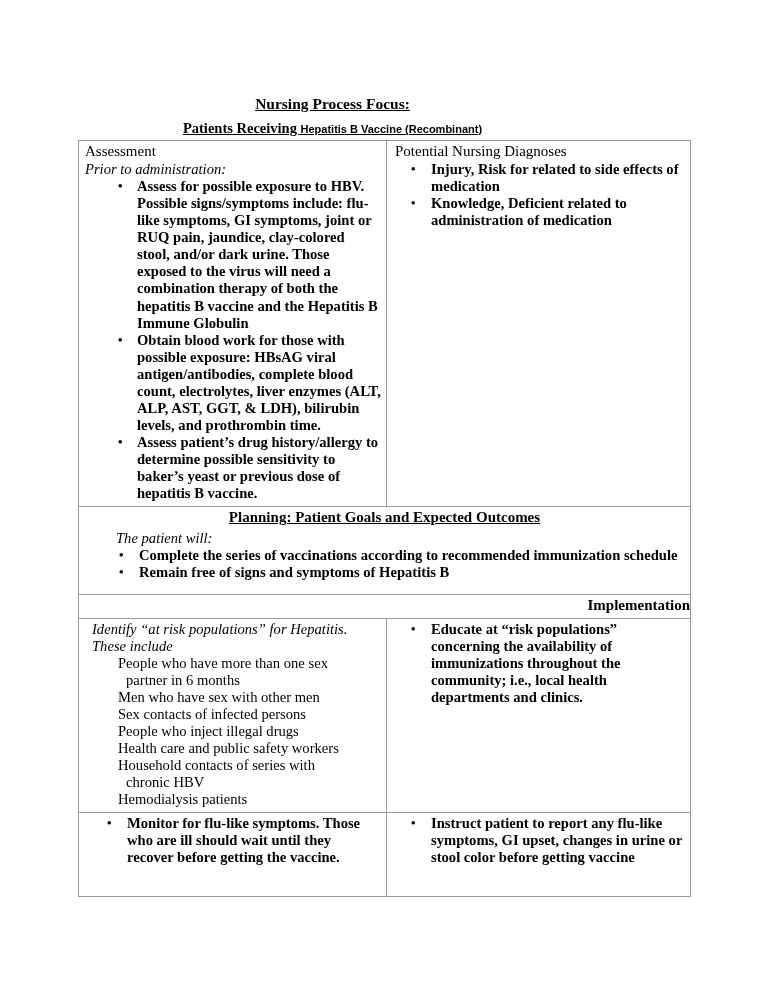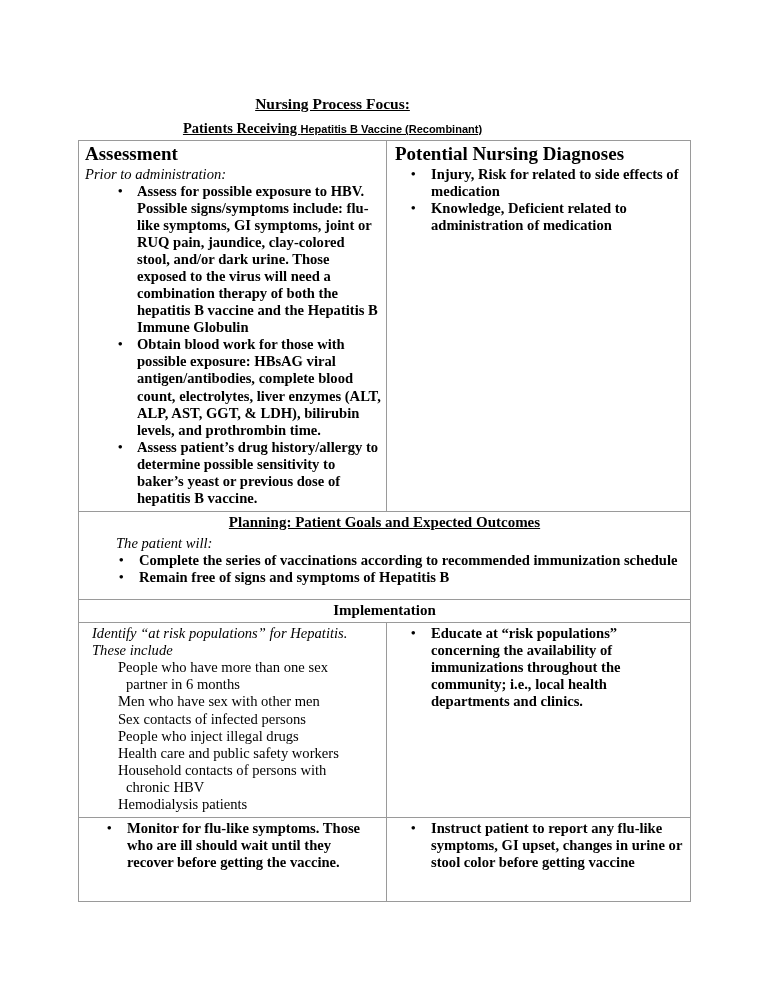--- a/index.html
+++ b/index.html
@@ -76,22 +76,22 @@
   .col-right { width: 304px; }
 
   .cellpad {
     padding: 2px 5px 4px 6px;
   }
   .cellpad-r {
     padding: 2px 6px 4px 8px;
   }
 
   .hdr {
-    font-weight: bold;
-    font-size: 19px;
+    font-weight: normal;
+    font-size: 15px;
     line-height: 1.17;
   }
   .plain {
     line-height: 1.17;
     font-style: italic;
   }
 
   
   ul.b {
     margin: 0;
@@ -155,21 +155,21 @@
 
   .centered-hdr {
     text-align: center;
     font-weight: bold;
     font-size: 15px;
     line-height: 1.17;
     padding: 2px 0 3px 0;
     text-decoration: underline;
   }
   .centered-sub {
-    text-align: center;
+    text-align: right;
     font-weight: bold;
     font-size: 15px;
     line-height: 1.17;
     padding: 2px 0 3px 0;
   }
   .left-hdr {
     font-weight: bold;
     font-size: 15px;
     line-height: 1.17;
     padding: 2px 0 3px 6px;
@@ -243,21 +243,21 @@
           <div class="cellpad" style="padding-left:13px;">
             <div class="plain">Identify “at risk populations” for Hepatitis.</div>
             <div class="plain">These include</div>
             <ul class="sublist">
               <li>People who have more than one sex</li>
               <li class="hang">partner in 6 months</li>
               <li>Men who have sex with other men</li>
               <li>Sex contacts of infected persons</li>
               <li>People who inject illegal drugs</li>
               <li>Health care and public safety workers</li>
-              <li>Household contacts of persons with</li>
+              <li>Household contacts of series with</li>
               <li class="hang">chronic HBV</li>
               <li>Hemodialysis patients</li>
             </ul>
           </div>
         </td>
         <td>
           <div class="cellpad-r">
             <ul class="b tight">
               <li>Educate at “risk populations” concerning the availability of immunizations throughout the community; i.e., local health departments and clinics.</li>
             </ul>

